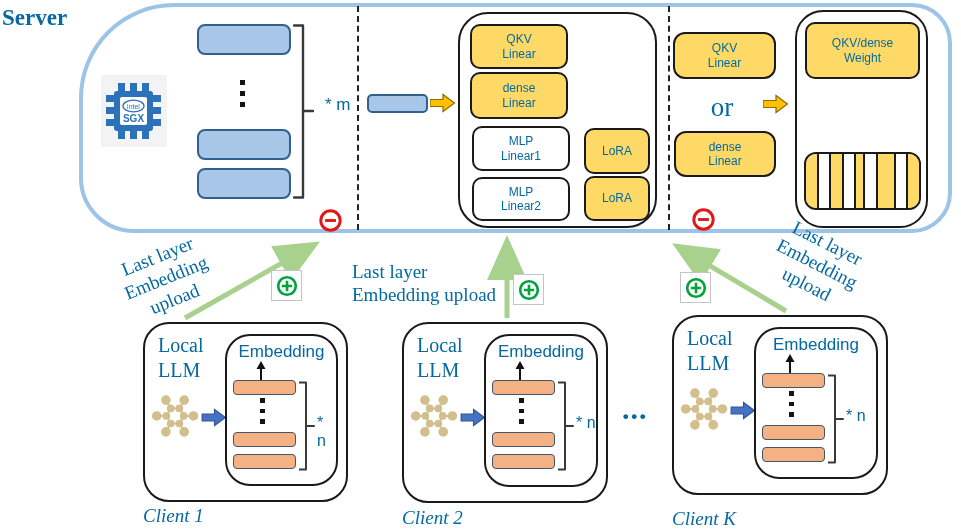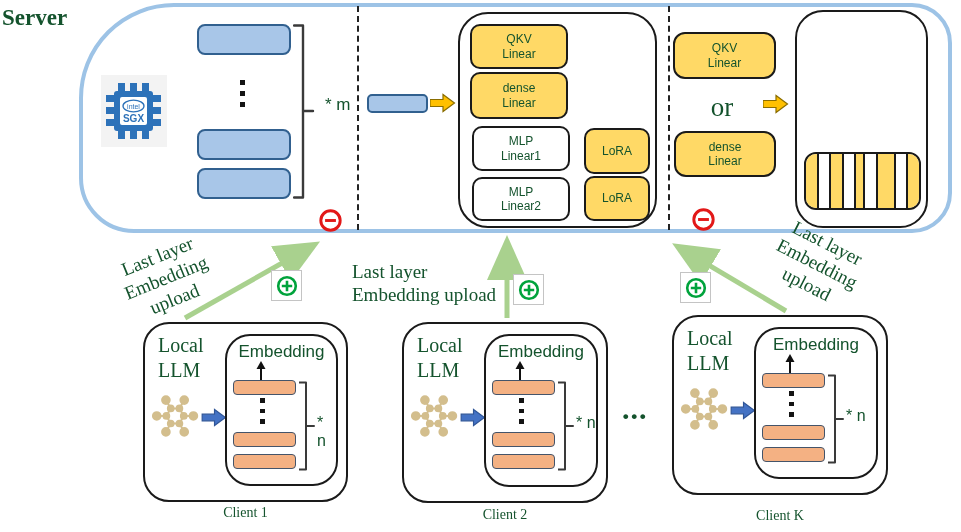--- a/index.html
+++ b/index.html
@@ -1,17 +1,17 @@
 <!DOCTYPE html>
 <html><head>
 <meta charset="utf-8">
 <style>
   html,body{margin:0;padding:0;background:#ffffff;}
   #canvas{position:relative;width:961px;height:532px;background:#ffffff;overflow:hidden;
-          font-family:"Liberation Sans",sans-serif;color:#14532d;}
+          font-family:"Liberation Sans",sans-serif;color:#0369a1;}
   .abs{position:absolute;}
   .pre{white-space:pre-line;}
   .serif{font-family:"Liberation Serif",serif;}
 
   
   #server-label{left:2px;top:5px;font-size:23px;font-weight:bold;}
   #server-box{left:79px;top:3px;width:873px;height:230px;border:4px solid #9DC3E6;
               border-radius:95px 40px 40px 55px;box-sizing:border-box;background:#fff;}
   .dash-divider{top:6px;height:224px;width:0;border-left:2px dashed #222;}
   #dash-1{left:357px;} #dash-2{left:668px;}
@@ -88,21 +88,21 @@
              border-radius:25px;box-sizing:border-box;}
   .embed-label{position:absolute;left:0;top:6px;width:100%;text-align:center;font-size:17px;}
   .up-arrow{position:absolute;left:28px;top:25px;}
   .orange-rect{position:absolute;left:6px;width:63px;height:15px;background:#F4B183;
                border:1.5px solid #44546A;border-radius:4px;box-sizing:border-box;}
   .or-1{top:44px;} .or-2{top:96px;} .or-3{top:118px;}
   .cdots{position:absolute;left:33px;top:62px;}
   .cdots span{width:4.5px;height:4.5px;}
   .client-bracket{position:absolute;left:72px;top:45px;}
   .star-n{position:absolute;left:90px;top:78px;font-size:16px;}
-  .client-name{font-size:14px;text-align:center;}
+  .client-name{font-size:19px;font-style:italic;}
   #cname-0{left:143px;top:505px;width:205px;}
   #cname-1{left:402px;top:507px;width:206px;}
   #cname-2{left:672px;top:508px;width:216px;}
 
   #ellipsis{left:622px;top:392px;font-size:30px;font-weight:bold;letter-spacing:1px;}
 </style>
 </head>
 <body>
 
 <div id="canvas">
@@ -169,20 +169,22 @@
   <div class="abs cell yellow pre" id="qkv-b">QKV
 Linear</div>
   <div class="abs serif" id="or-label">or</div>
   <div class="abs cell yellow pre" id="dense-b">dense
 Linear</div>
   <svg class="abs" id="yarrow-2" width="26" height="20" viewBox="0 0 26 20">
     <polygon points="0,6.5 13,6.5 13,1.5 24.5,10 13,18.5 13,13.5 0,13.5" fill="#FFC000" stroke="#8a6d00" stroke-width="1.2"></polygon>
   </svg>
 
   <div class="abs" id="right-container">
+    <div class="cell yellow pre" id="weight-box">QKV/dense
+Weight</div>
     <div class="abs" id="stripe-box">
       <div></div>
         <div></div>
         <div></div>
         <div></div>
         <div></div>
         <div></div>
         <div></div>
         <div></div>
         <div></div>

